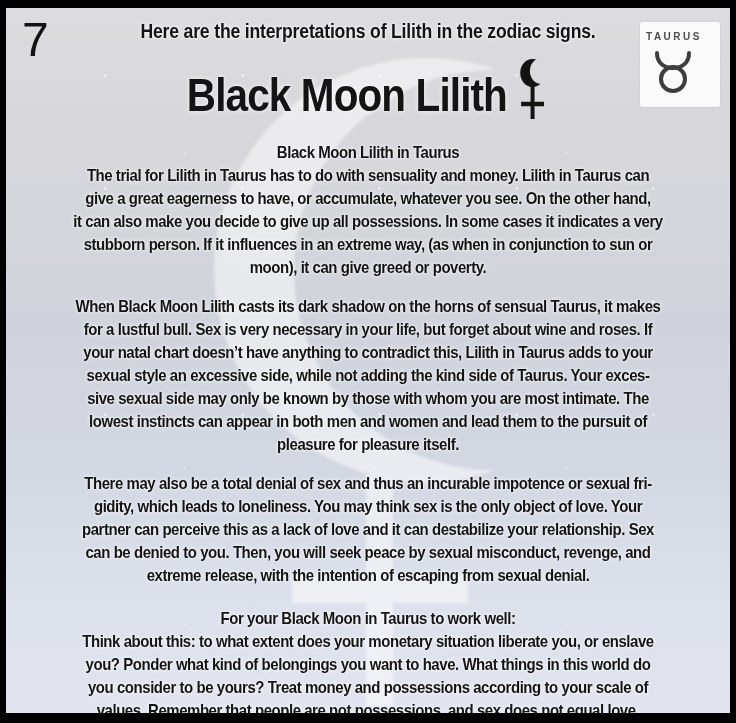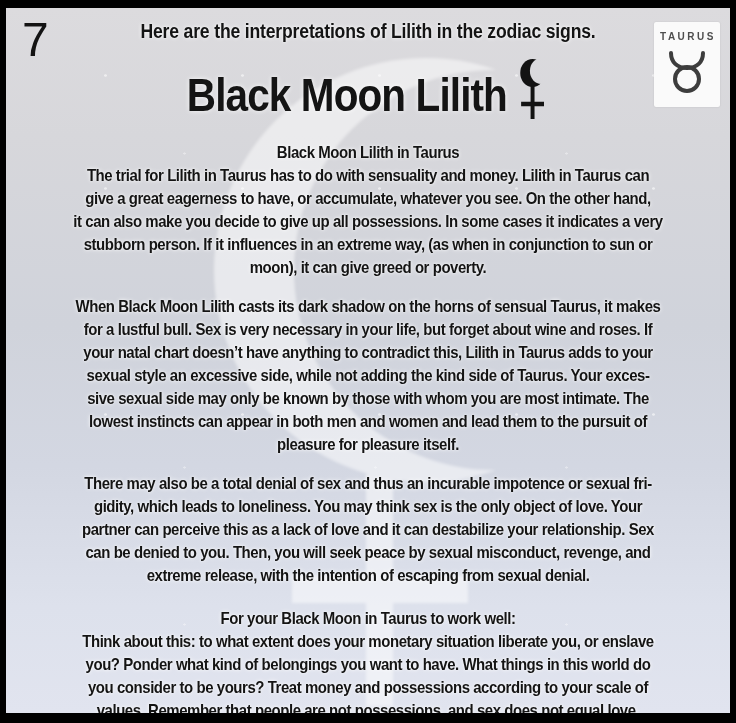--- a/index.html
+++ b/index.html
@@ -23,21 +23,21 @@
     position:absolute; left:0; top:0; width:724px; height:705px;
     filter:blur(1.5px);
     pointer-events:none;
   }
   .page-num {
     position:absolute; top:8px; left:16px;
     font-size:48px; line-height:1; font-weight:400; color:#131313;
   }
   .badge {
     position:absolute; top:14px; right:10px;
-    width:66px; padding:9px 0 8px 0;
+    width:66px; padding:9px 14px 8px 0;
     background:#fafafa; border-radius:2px;
     text-align:center;
     box-shadow:0 0 2px rgba(0,0,0,0.12);
   }
   .badge-label {
     font-size:10px; font-weight:700; letter-spacing:2.5px; color:#4e4e4e;
     display:block; margin-left:2px;
   }
   .badge-glyph { margin-top:7px; }
   .text-layer {

